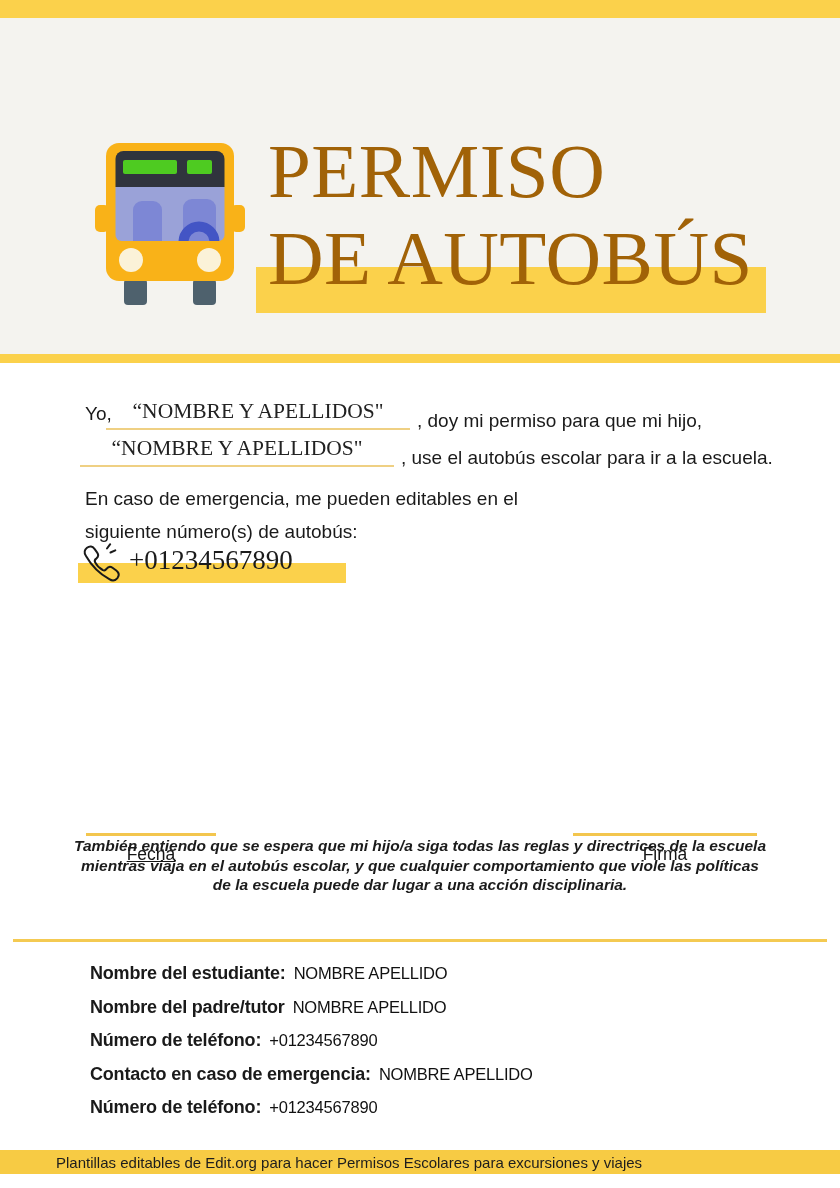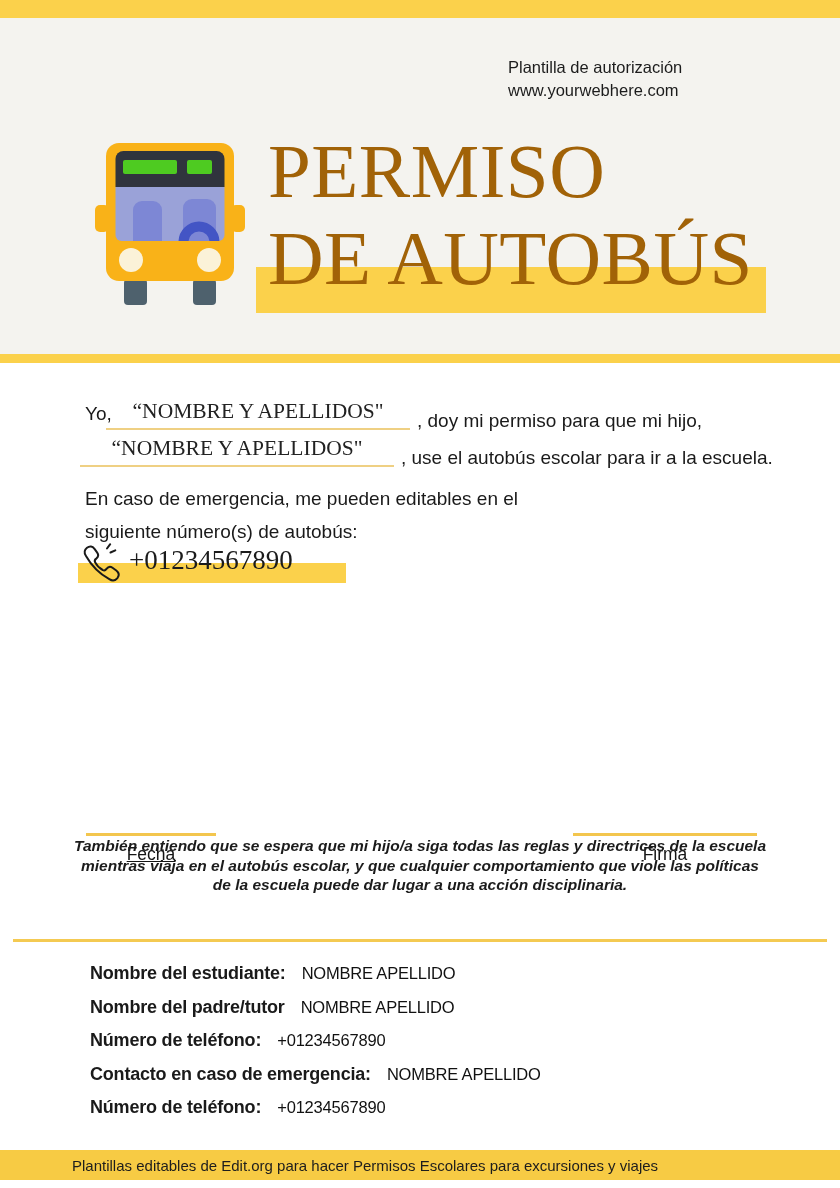--- a/index.html
+++ b/index.html
@@ -56,42 +56,38 @@
   .firma-label { left:573px; width:184px; }
 
   .disclaimer {
     position:absolute; left:70px; top:836px; width:700px; text-align:center;
     font-style:italic; font-weight:600; font-size:15.5px; line-height:19.5px; color:#1b1b1b;
   }
 
   .thin-rule { position:absolute; left:13px; top:939px; width:814px; height:3px; background:#f4ca52; }
 
   .fields { position:absolute; left:90px; top:963px; }
-  .field-row { display:flex; align-items:baseline; gap:16px; height:33.5px; }
+  .field-row { display:flex; align-items:baseline; gap:8px; height:33.5px; }
   .field-label { font-weight:bold; font-size:18px; letter-spacing:-.2px; }
   .field-value { font-size:16.5px; letter-spacing:-.2px; color:#111; }
 
   .footer {
-    position:absolute; left:0; top:1150px; width:840px; height:30px; background:#f7cb44;
-    display:flex; align-items:center; box-sizing:border-box; padding-left:72px;
+    position:absolute; left:0; top:1150px; width:840px; height:24px; background:#f7cb44;
+    display:flex; align-items:center; box-sizing:border-box; padding-left:56px;
     font-size:15px; color:#1d1d1d;
   }
 </style>
 </head>
 <body>
 
 <div class="page">
 
   <div class="top-section"></div>
   <div class="top-bar"></div>
 
-  <div class="tagline">
-    <div>Plantilla de autorización</div>
-    <div>www.yourwebhere.com</div>
-  </div>
 
 
   <div class="bus">
     <svg width="150" height="168" viewBox="0 0 150 168" xmlns="http://www.w3.org/2000/svg">
       <defs>
         <clipPath id="windshield-clip">
           <path d="M20.5 48 h109 v48 a6 6 0 0 1 -6 6 h-97 a6 6 0 0 1 -6 -6 z"></path>
         </clipPath>
       </defs>
       <rect x="0" y="66" width="14" height="27" rx="5" fill="#f9b218"></rect>

